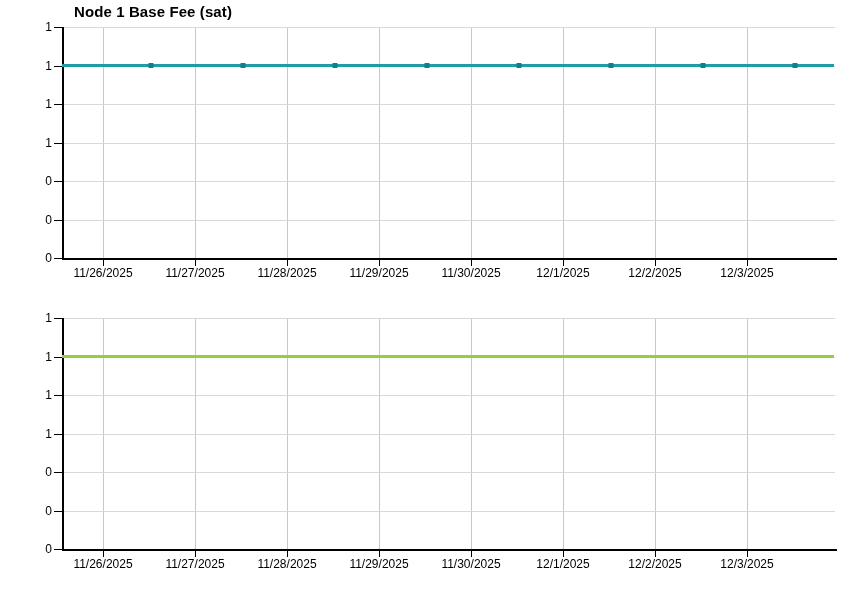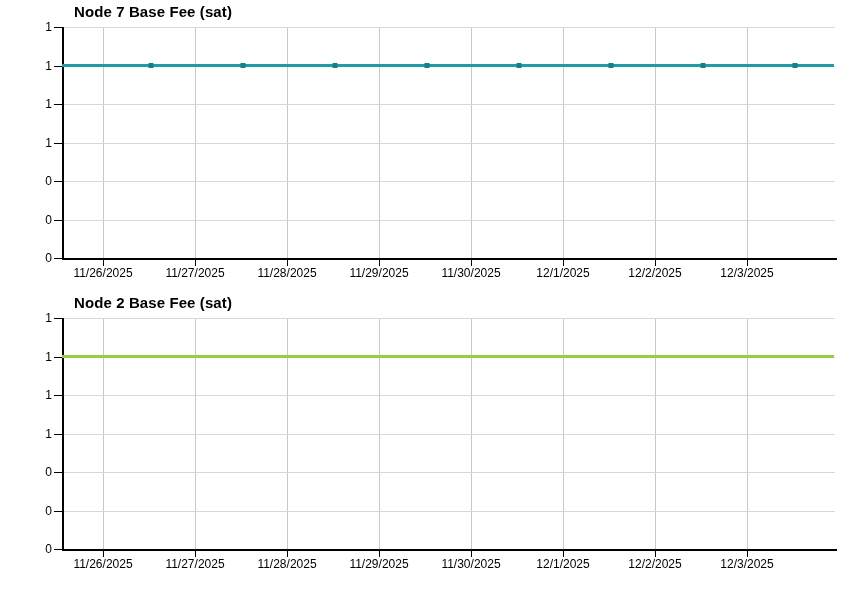--- a/index.html
+++ b/index.html
@@ -17,21 +17,21 @@
   .ylab{position:absolute;text-align:right;font-size:12px;line-height:16px;height:16px;color:#000;}
   .xlab{position:absolute;text-align:center;font-size:12px;line-height:16px;height:16px;color:#000;white-space:nowrap;}
   .series-svg{position:absolute;overflow:visible;}
 </style>
 </head>
 <body>
 
 <div class="page">
 
   <section class="chart" id="chart-0">
-    <h2 class="chart-title">Node 7 Base Fee (sat)</h2>
+    <h2 class="chart-title">Node 1 Base Fee (sat)</h2>
     <div class="plot-layer">
         <div class="vgrid" style="left: 103px; top: 27px; width: 1px; height: 231px;"></div>
         <div class="vgrid" style="left: 195px; top: 27px; width: 1px; height: 231px;"></div>
         <div class="vgrid" style="left: 287px; top: 27px; width: 1px; height: 231px;"></div>
         <div class="vgrid" style="left: 379px; top: 27px; width: 1px; height: 231px;"></div>
         <div class="vgrid" style="left: 471px; top: 27px; width: 1px; height: 231px;"></div>
         <div class="vgrid" style="left: 563px; top: 27px; width: 1px; height: 231px;"></div>
         <div class="vgrid" style="left: 655px; top: 27px; width: 1px; height: 231px;"></div>
         <div class="vgrid" style="left: 747px; top: 27px; width: 1px; height: 231px;"></div>
         <div class="hgrid" style="left: 63px; top: 27px; width: 772px; height: 1px;"></div>
@@ -80,21 +80,20 @@
           <rect x="362.5" y="36" width="5" height="5" fill="#137F8A"></rect>
           <rect x="454.5" y="36" width="5" height="5" fill="#137F8A"></rect>
           <rect x="546.5" y="36" width="5" height="5" fill="#137F8A"></rect>
           <rect x="638.5" y="36" width="5" height="5" fill="#137F8A"></rect>
           <rect x="730.5" y="36" width="5" height="5" fill="#137F8A"></rect>
         </svg>
       </div>
   </section>
 
   <section class="chart" id="chart-1">
-    <h2 class="chart-title">Node 2 Base Fee (sat)</h2>
     <div class="plot-layer">
         <div class="vgrid" style="left: 103px; top: 27px; width: 1px; height: 231px;"></div>
         <div class="vgrid" style="left: 195px; top: 27px; width: 1px; height: 231px;"></div>
         <div class="vgrid" style="left: 287px; top: 27px; width: 1px; height: 231px;"></div>
         <div class="vgrid" style="left: 379px; top: 27px; width: 1px; height: 231px;"></div>
         <div class="vgrid" style="left: 471px; top: 27px; width: 1px; height: 231px;"></div>
         <div class="vgrid" style="left: 563px; top: 27px; width: 1px; height: 231px;"></div>
         <div class="vgrid" style="left: 655px; top: 27px; width: 1px; height: 231px;"></div>
         <div class="vgrid" style="left: 747px; top: 27px; width: 1px; height: 231px;"></div>
         <div class="hgrid" style="left: 63px; top: 27px; width: 772px; height: 1px;"></div>

